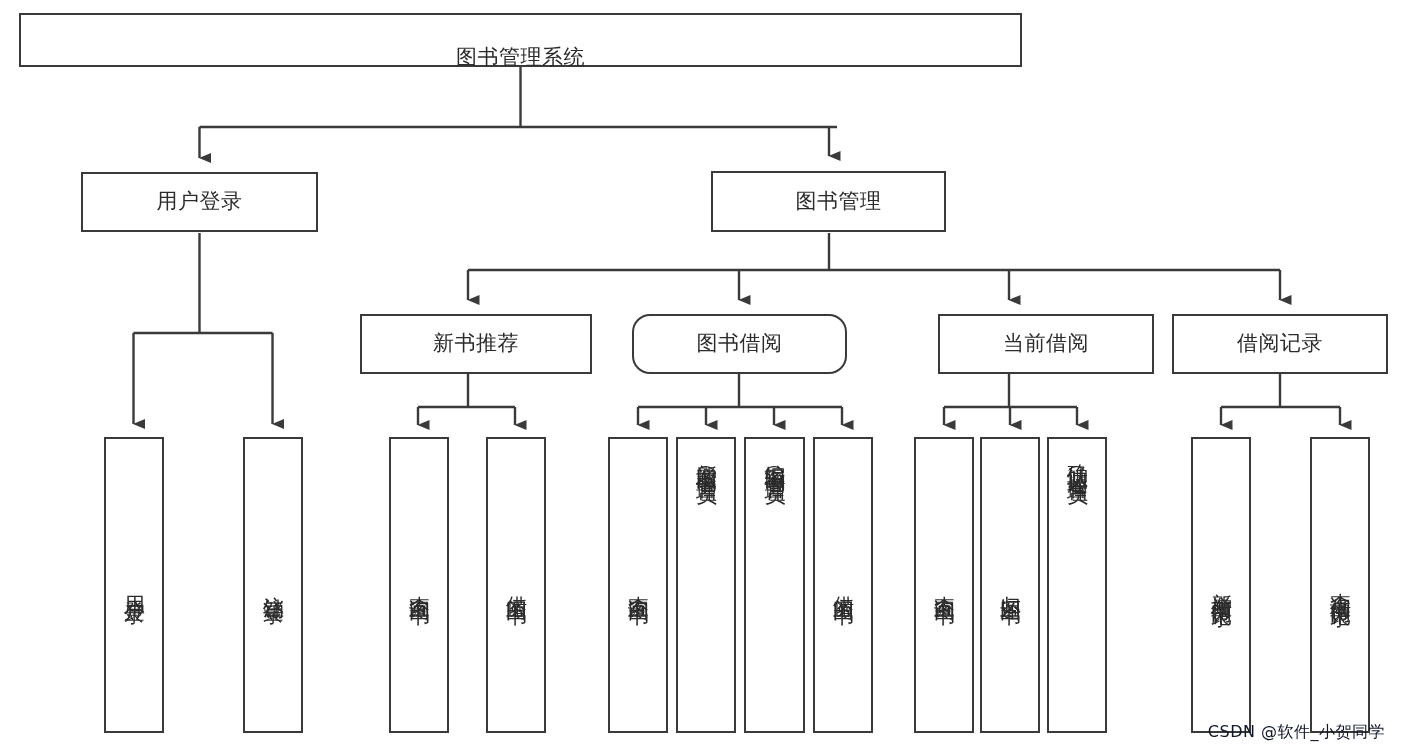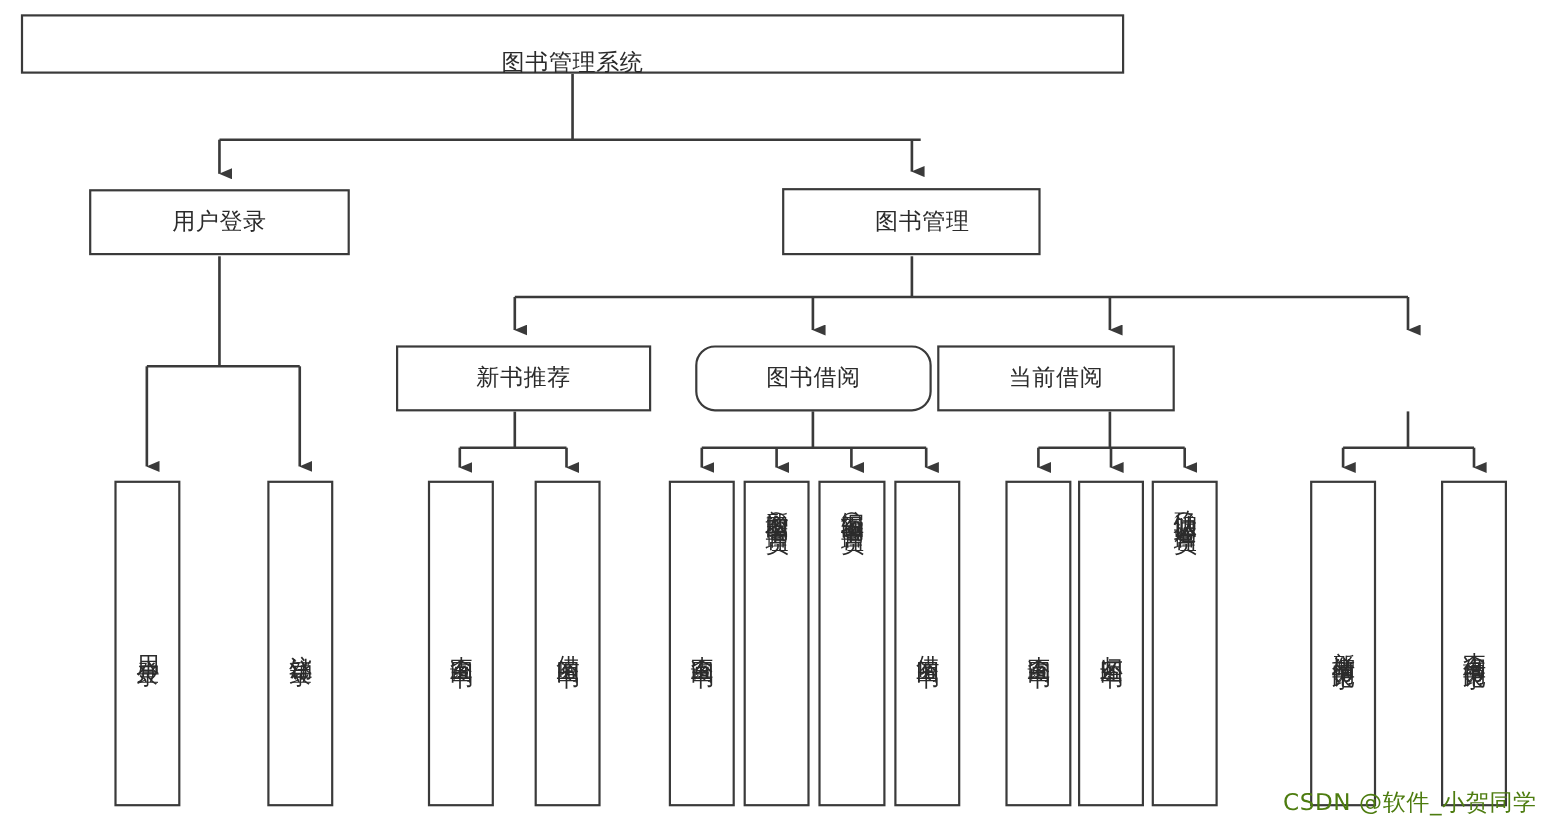--- a/index.html
+++ b/index.html
@@ -65,24 +65,24 @@
     line-height: 1;
     letter-spacing: 3px;
     white-space: nowrap;
   }
   .node.vert.centered {
     align-items: center;
     padding-top: 0;
   }
   #watermark {
     position: absolute;
-    right: 8px;
+    right: 20px;
     bottom: 4px;
-    font-size: 21px;
-    color: #4d7c0f;
+    font-size: 16px;
+    color: #0f172a;
     white-space: nowrap;
     letter-spacing: 0.5px;
   }
 </style>
 </head>
 <body>
 
 <div id="diagram-root">
 
   <svg id="diagram-svg" viewBox="0 0 1405 747">
@@ -148,24 +148,27 @@
   </div>
 
   <div class="node horiz" style="left:360px; top:314px; width:232px; height:60px;">
     <span class="node-label">新书推荐</span>
   </div>
 
   <div class="node horiz" style="left:632px; top:314px; width:215px; height:60px;border-radius:18px;">
     <span class="node-label">图书借阅</span>
   </div>
 
-  <div class="node horiz" style="left:852px; top:314px; width:216px; height:60px;">
+  <div class="node horiz" style="left:938px; top:314px; width:216px; height:60px;">
     <span class="node-label">当前借阅</span>
   </div>
 
+  <div class="node horiz" style="left:1172px; top:314px; width:216px; height:60px;">
+    <span class="node-label">借阅记录</span>
+  </div>
 
   <div class="node vert centered" style="left:104px; top:437px; width:60px; height:296px;">
     <span class="node-label">用户登录</span>
   </div>
   <div class="node vert centered" style="left:243px; top:437px; width:60px; height:296px;">
     <span class="node-label">注销登录</span>
   </div>
 
   <div class="node vert centered" style="left:389px; top:437px; width:60px; height:296px;">
     <span class="node-label">查询图书</span>

